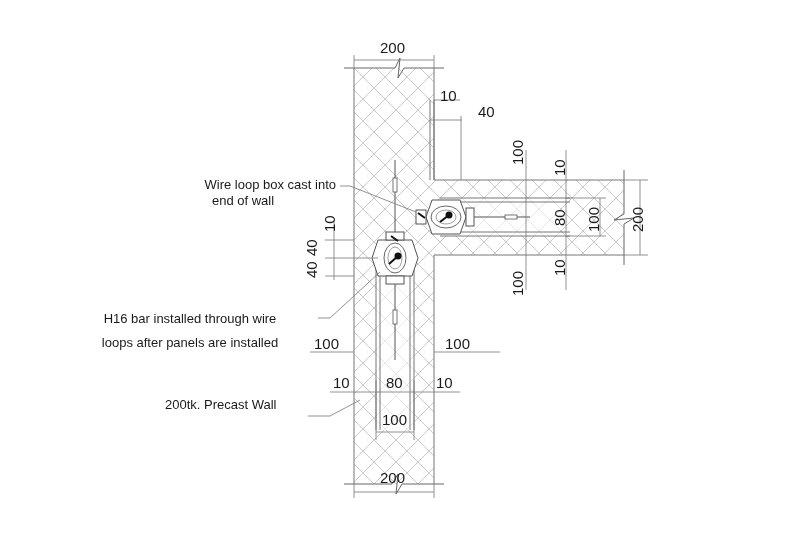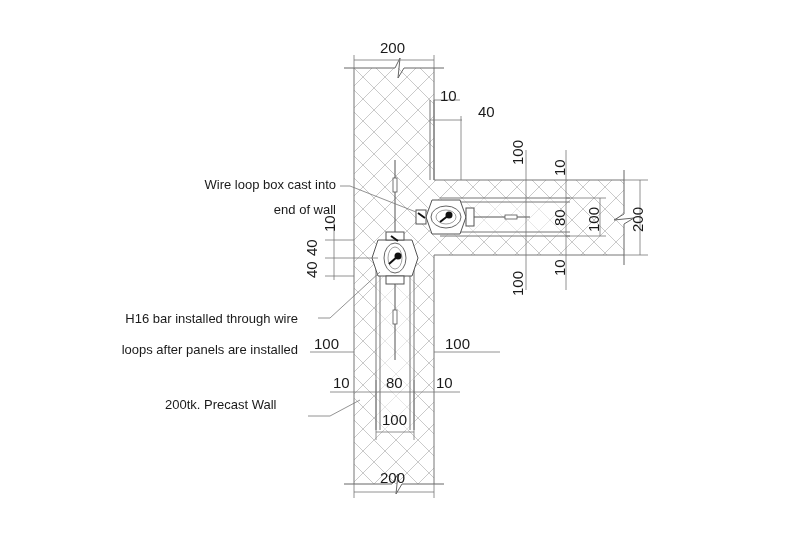--- a/index.html
+++ b/index.html
@@ -117,26 +117,26 @@
 
   <g stroke="#777" stroke-width="0.8" fill="none">
     <polyline points="340,186 350,186 416,212"></polyline>
     <polyline points="318,318 330,318 380,272"></polyline>
     <polyline points="308,416 330,416 360,400"></polyline>
   </g>
 </svg>
 
 <div class="lbl right" style="left:150px; top:178px; width:186px;">
   <div>Wire loop box cast into</div>
-  <div style="margin-top:12px;">end of wall</div>
+  <div style="margin-top:3px;text-align:center;">end of wall</div>
 </div>
 
-<div class="lbl right" style="left:58px; top:312px; width:240px;">
+<div class="lbl right" style="left:70px; top:312px; width:240px;text-align:center;">
   <div>H16 bar installed through wire</div>
-  <div style="margin-top:18px;">loops after panels are installed</div>
+  <div style="margin-top:11px;">loops after panels are installed</div>
 </div>
 
 <div class="lbl" style="left:165px; top:398px;">200tk. Precast Wall</div>
 
 <div class="dim" style="left:380px; top:40px;">200</div>
 <div class="dim" style="left:380px; top:470px;">200</div>
 <div class="dim" style="left:440px; top:88px;">10</div>
 <div class="dim" style="left:478px; top:104px;">40</div>
 
 <div class="dim rot" style="left:510px; top:165px;">100</div>

